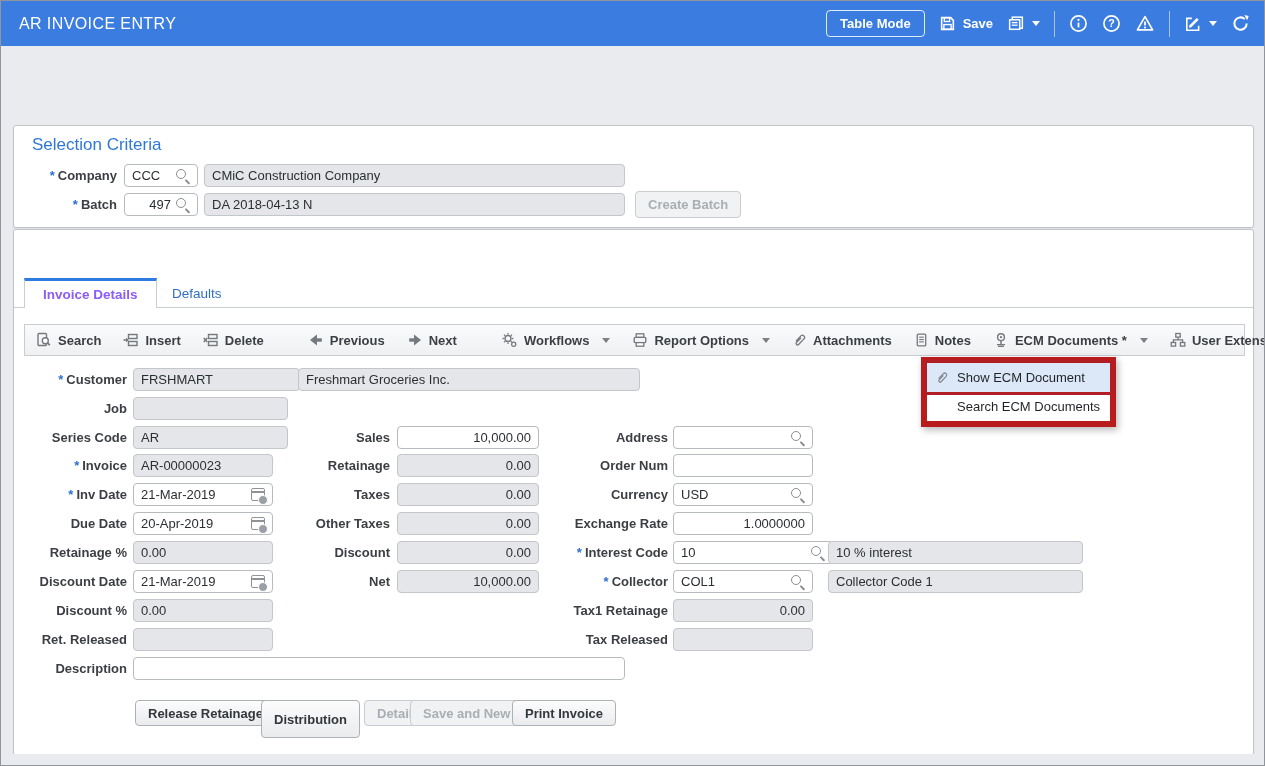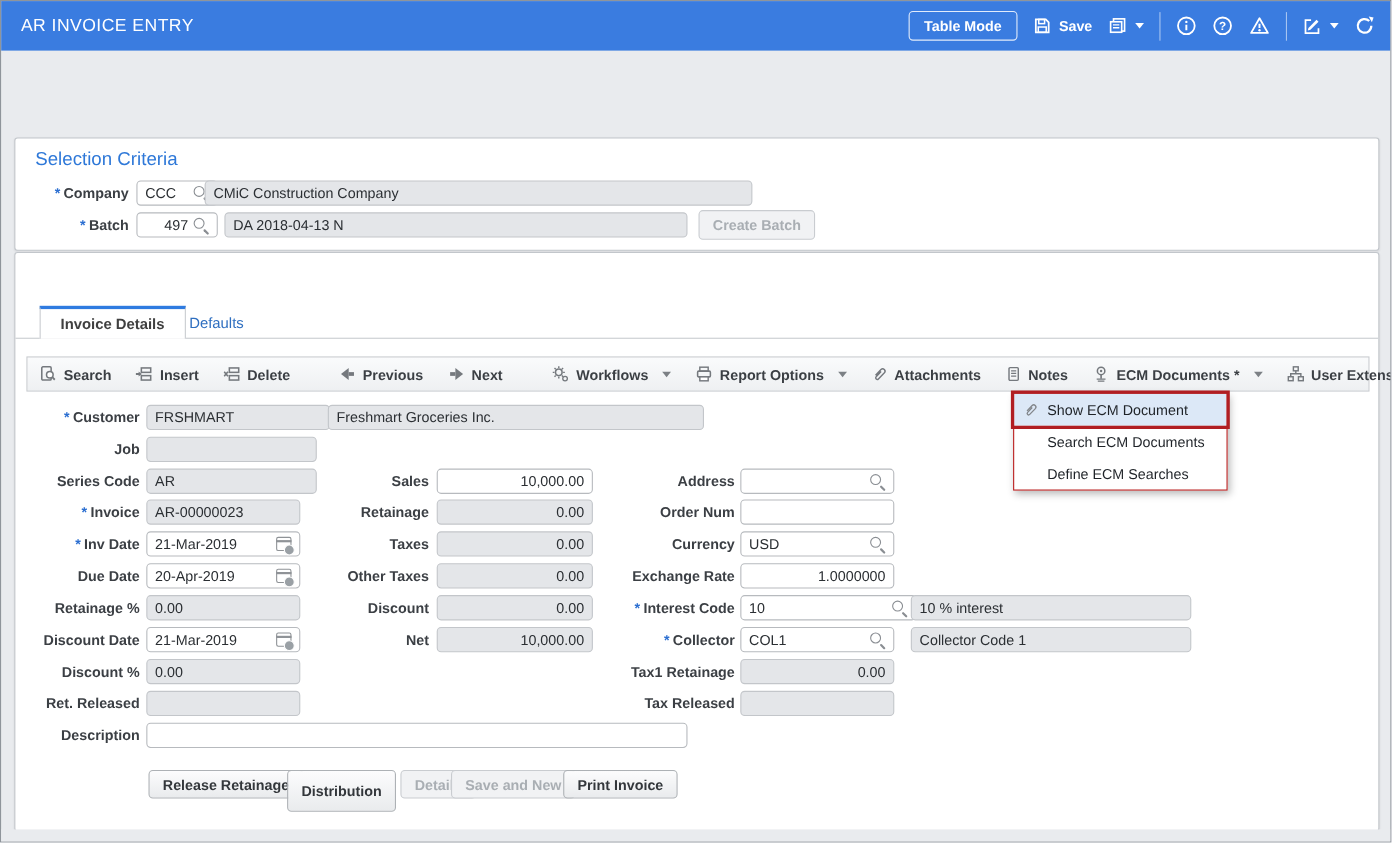--- a/index.html
+++ b/index.html
@@ -47,33 +47,33 @@
   .cal::before { content:""; position:absolute; left:-1px; right:-1px; top:2px; height:1.5px; background:#8f9397; }
   .cal::after { content:""; position:absolute; right:-4px; bottom:-5px; width:8px; height:8px; border-radius:50%; background:#9aa0a5; border:1.5px solid #fdfdfd; }
 
   
   .btn { border:1px solid #adb1b5; border-radius:4px; background:linear-gradient(#fcfcfd,#e9ebed); font-family:"Liberation Sans",sans-serif; font-weight:bold; font-size:13px; color:#33373b; padding:5px 12px; cursor:pointer; white-space:nowrap; }
   .btn.disabled { color:#a9aeb3; background:#f1f2f4; border-color:#c9ccd0; }
 
   
   .tab-line { position:absolute; left:0; right:0; top:77px; height:1px; background:#c9ccd0; z-index:1; }
   .tab { position:absolute; top:48px; height:30px; display:flex; align-items:center; padding:0 18px; font-size:13.5px; cursor:pointer; z-index:2; }
-  .tab.active { left:10px; background:#fff; border:1px solid #c9ccd0; border-top:3px solid #2f7be0; border-bottom:none; font-weight:bold; color:#404040;margin-left:12px; }
+  .tab.active { left:10px; background:#fff; border:1px solid #c9ccd0; border-top:3px solid #2f7be0; border-bottom:none; font-weight:bold; color:#8b5cf6; }
   .tab.idle { left:140px; color:#2f6fc0; }
 
   
   .toolbar { position:absolute; left:10px; top:94px; width:1221px; height:32px; background:linear-gradient(#fafbfc,#eef0f2); border:1px solid #c9ccd0; display:flex; align-items:center; z-index:2; }
   .tb-item { display:flex; align-items:center; gap:6px; padding:0 11px; font-size:13px; font-weight:bold; color:#3b3f44; cursor:pointer; white-space:nowrap; height:100%; }
   .tb-item .caret { width:0; height:0; border-left:4px solid transparent; border-right:4px solid transparent; border-top:5px solid #7c8085; margin-left:7px; }
   .tb-gap { margin-left:22px; }
   .tb-last { margin-left:auto; margin-right:14px; }
   .tb-ic { flex:0 0 auto; display:flex; }
 
   
-  .ecm-menu { position:absolute; left:920px; top:356px; width:195px; background:#fff; border:1px solid #b91c1c; box-shadow:2px 3px 7px rgba(0,0,0,.28); z-index:50; }
+  .ecm-menu { position:absolute; left:920px; top:356px; width:195px; background:#fff; border:6px solid #b91c1c; box-shadow:2px 3px 7px rgba(0,0,0,.28); z-index:50; }
   .menu-item { display:flex; align-items:center; height:29px; padding:0 8px; font-size:13px; color:#1f2328; cursor:pointer; position:relative; }
   .menu-item .mi-icon { width:22px; flex:0 0 auto; display:flex; }
   .menu-item.highlighted { background:#dce8f7; outline:3px solid #b11e23; outline-offset:0; z-index:2; }
 
   .footer-strip { position:absolute; left:0; bottom:0; width:100%; height:11px; background:#e9ebee; }
 </style>
 </head>
 <body>
 
 <div class="page">
@@ -145,21 +145,21 @@
   <div class="panel sel-panel">
     <div class="section-title">Selection Criteria</div>
 
     <div class="lbl" style="left:8px; top:38px; width:95px">
       <span class="req">*</span><span>Company</span>
     </div>
     <div class="fld" style="left:110px; top:38px; width:74px">
       <span class="val">CCC</span>
       <span class="icon-right mag"></span>
     </div>
-    <div class="fld ro" style="left:172px; top:38px; width:498px">
+    <div class="fld ro" style="left:190px; top:38px; width:421px">
       <span>CMiC Construction Company</span>
     </div>
 
     <div class="lbl" style="left:8px; top:67px; width:95px">
       <span class="req">*</span><span>Batch</span>
     </div>
     <div class="fld num" style="left:110px; top:67px; width:74px">
       <span class="val">497</span>
       <span class="icon-right mag" style="margin-left:4px"></span>
     </div>
@@ -454,20 +454,16 @@
           <svg width="14" height="15" viewBox="0 0 16 16">
             <path d="M4.2 9.2 L9.5 3.6 a2.3 2.3 0 0 1 3.3 3.2 L7 12.8 a1.5 1.5 0 0 1 -2.2 -2.1 L9.6 5.6" fill="none" stroke="#83878c" stroke-width="1.4"></path>
           </svg>
         </span>
       <span>Show ECM Document</span>
     </div>
     <div class="menu-item">
       <span class="mi-icon"></span>
       <span>Search ECM Documents</span>
     </div>
-    <div class="menu-item">
-      <span class="mi-icon"></span>
-      <span>Define ECM Searches</span>
-    </div>
   </div>
 
   <div class="footer-strip"></div>
 </div>
 
 </body></html>

